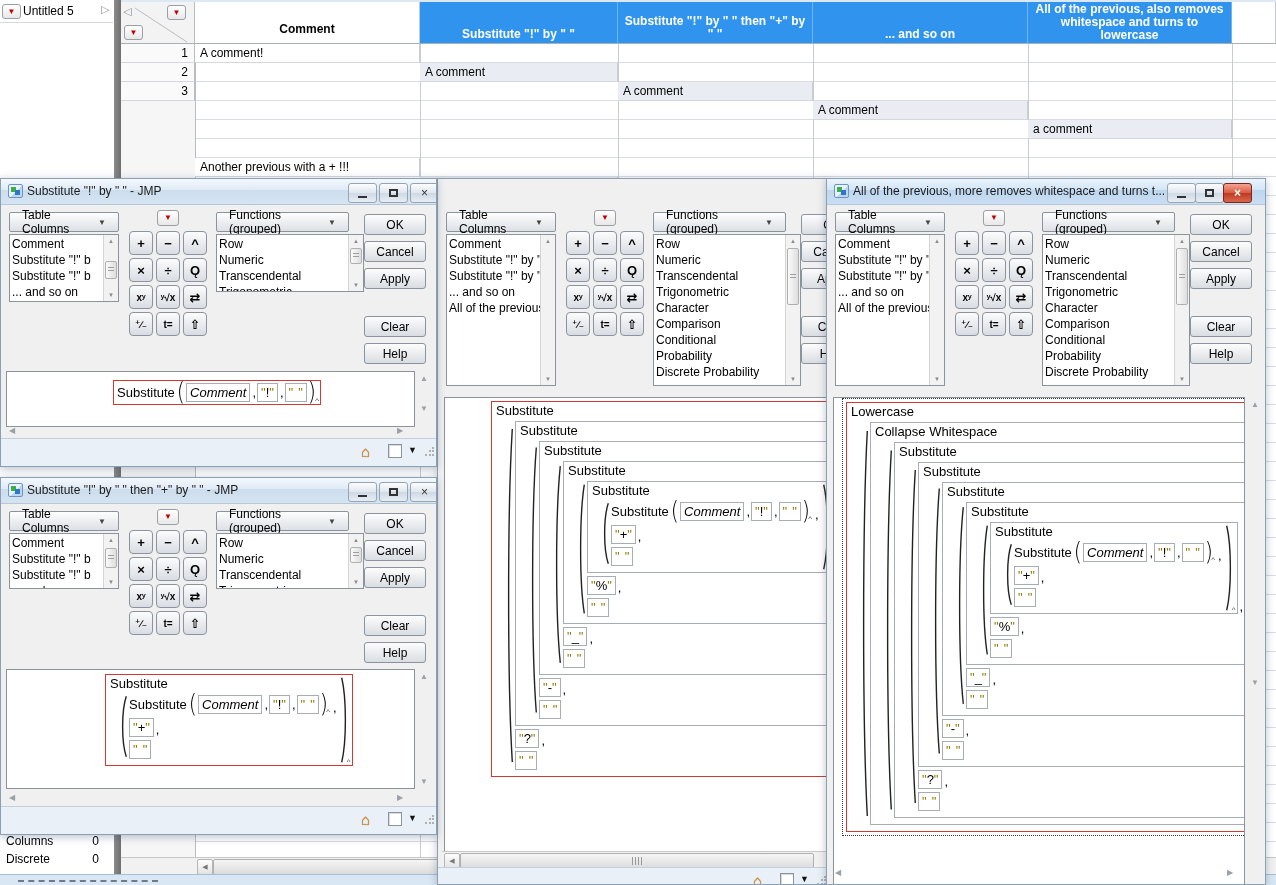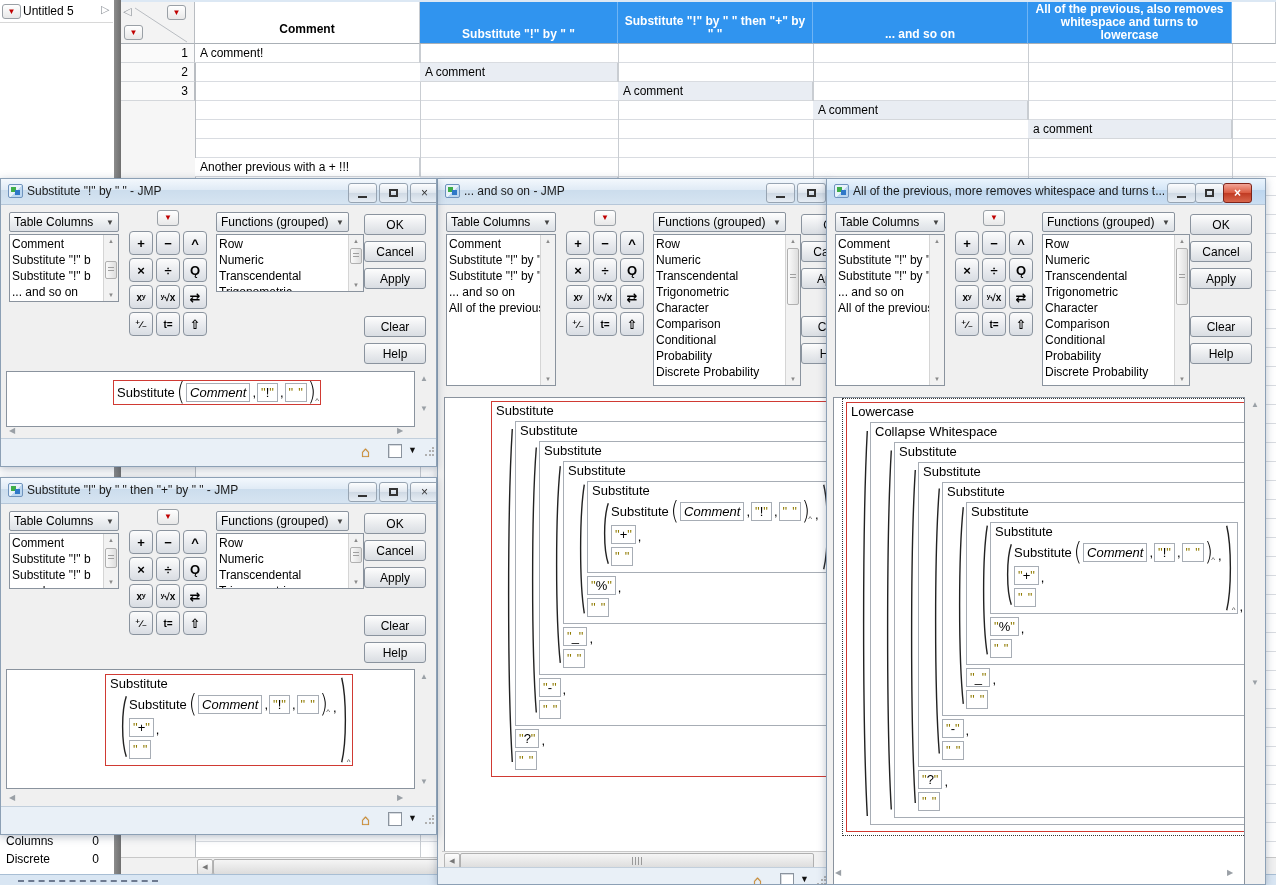--- a/index.html
+++ b/index.html
@@ -55,21 +55,21 @@
        background:linear-gradient(#fcfdfe,#dfe6ee 50%,#cfd9e4 51%,#e6edf4);
        display:flex;align-items:center;justify-content:center;color:#333;}
   .cap-btn.close-active{background:linear-gradient(#f2a496,#da5a40 50%,#c03a22 51%,#d8664c);border-color:#7e241a;color:#fff;font-weight:bold;}
   .g-min{width:9px;border-bottom:2px solid #333;height:7px;}
   .g-max{width:9px;height:8px;border:2px solid #333;box-sizing:border-box;}
   .g-close{font-size:12px;line-height:1;}
   .close-active .g-close{color:#fff;}
 
   .dd{position:absolute;height:20px;box-sizing:border-box;border:1px solid #8a939e;border-radius:2px;
       background:linear-gradient(#fefefe,#e9ecef 60%,#dde1e6);display:flex;align-items:center;
-      padding:0 4px;justify-content:space-between;}
+      padding:0 12px;justify-content:space-between;}
   .dd .dd-arrow{color:#444;font-size:8px;margin-left:6px;}
   .listbox{position:absolute;box-sizing:border-box;border:1px solid #8a939e;background:#fff;overflow:hidden;}
   .listbox .items{position:absolute;left:2px;top:1px;right:15px;bottom:0;overflow:hidden;line-height:16px;white-space:nowrap;}
   .lb-scroll{position:absolute;top:0;right:0;bottom:0;width:14px;background:#f2f2f2;border-left:1px solid #d5d5d5;}
   .lb-scroll .up,.lb-scroll .dn{position:absolute;left:1px;right:1px;height:12px;display:flex;align-items:center;justify-content:center;color:#8a8a8a;font-size:6px;}
   .lb-scroll .up{top:0;} .lb-scroll .dn{bottom:0;}
   .lb-thumb{position:absolute;left:1px;right:1px;background:linear-gradient(90deg,#fafafa,#dedede);border:1px solid #b0b0b0;border-radius:2px;}
   .lb-thumb:after{content:"";position:absolute;left:2px;right:2px;top:50%;margin-top:-3px;height:6px;
       background:repeating-linear-gradient(180deg,#9f9f9f 0 1px,transparent 1px 3px);}
 
@@ -466,31 +466,20 @@
       <div class="hsc abs" style="left: 8px; top: 316px; width: 10px; height: 10px;">◀</div>
       <div class="hsc abs" style="left: 396px; top: 316px; width: 10px; height: 10px;">▶</div>
       <div class="statusbar" style="top: 328px; height: 30px;">
         <div class="home-ico abs" style="left: 360px; top: 4px; width: 16px; height: 16px;">⌂</div>
         <div class="mini-check abs" style="left: 387px; top: 5px; width: 12px; height: 12px;"></div>
         <div class="mini-tri abs" style="left: 407px; top: 6px; width: 10px; height: 10px;">▼</div>
         <div class="grip-dots abs" style="left: 423px; top: 8px; width: 10px; height: 10px;"></div>
       </div>
     </div>
     <div class="win abs" style="left: 437px; top: 178px; width: 392px; height: 707px; z-index: 1;">
-      <div class="titlebar">
-        <div class="win-icon"></div>
-        <div class="title-text">... and so on - JMP</div>
-        <div class="cap-btn" style="left: 328px;">
-          <div class="g-min"></div>
-        </div>
-        <div class="cap-btn" style="left: 359px;">
-          <div class="g-max"></div>
-        </div>
-        <div class="cap-btn" style="left: 390px;"></div>
-      </div>
       <div class="dd abs" style="left: 8px; top: 33px; width: 110px; height: 20px;">
         <div>Table Columns</div>
         <div class="dd-arrow">▼</div>
       </div>
       <div class="dd abs" style="left: 215px; top: 33px; width: 133px; height: 20px;">
         <div>Functions (grouped)</div>
         <div class="dd-arrow">▼</div>
       </div>
       <div class="listbox abs" style="left: 8px; top: 55px; width: 110px; height: 152px;">
         <div class="items">

